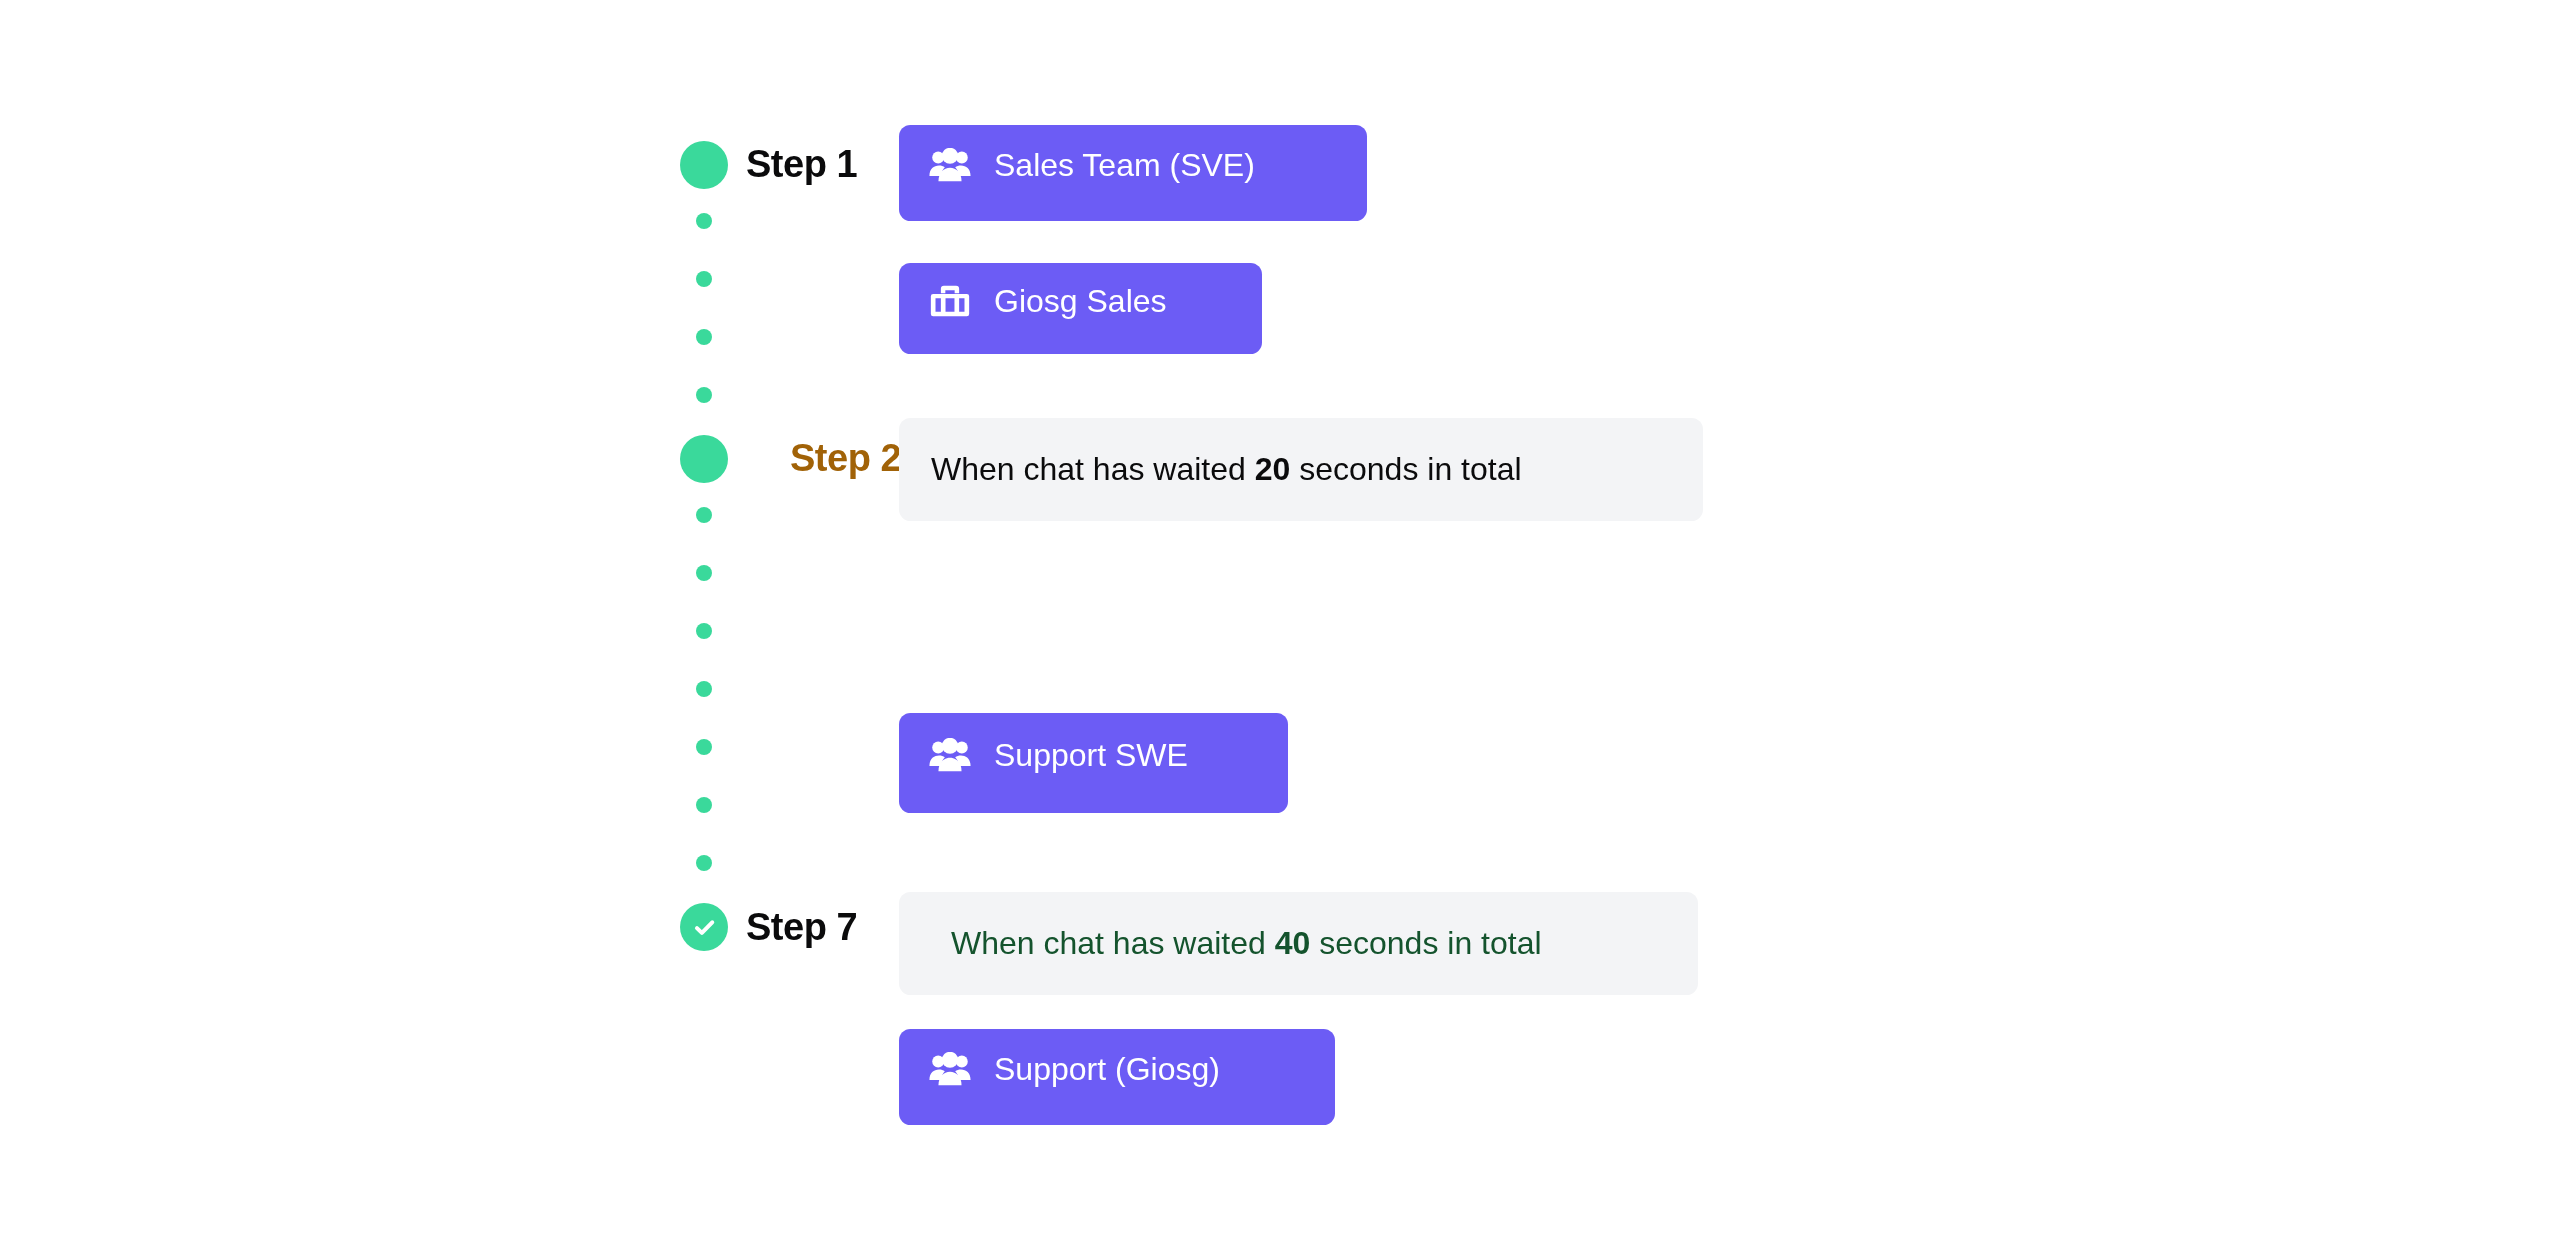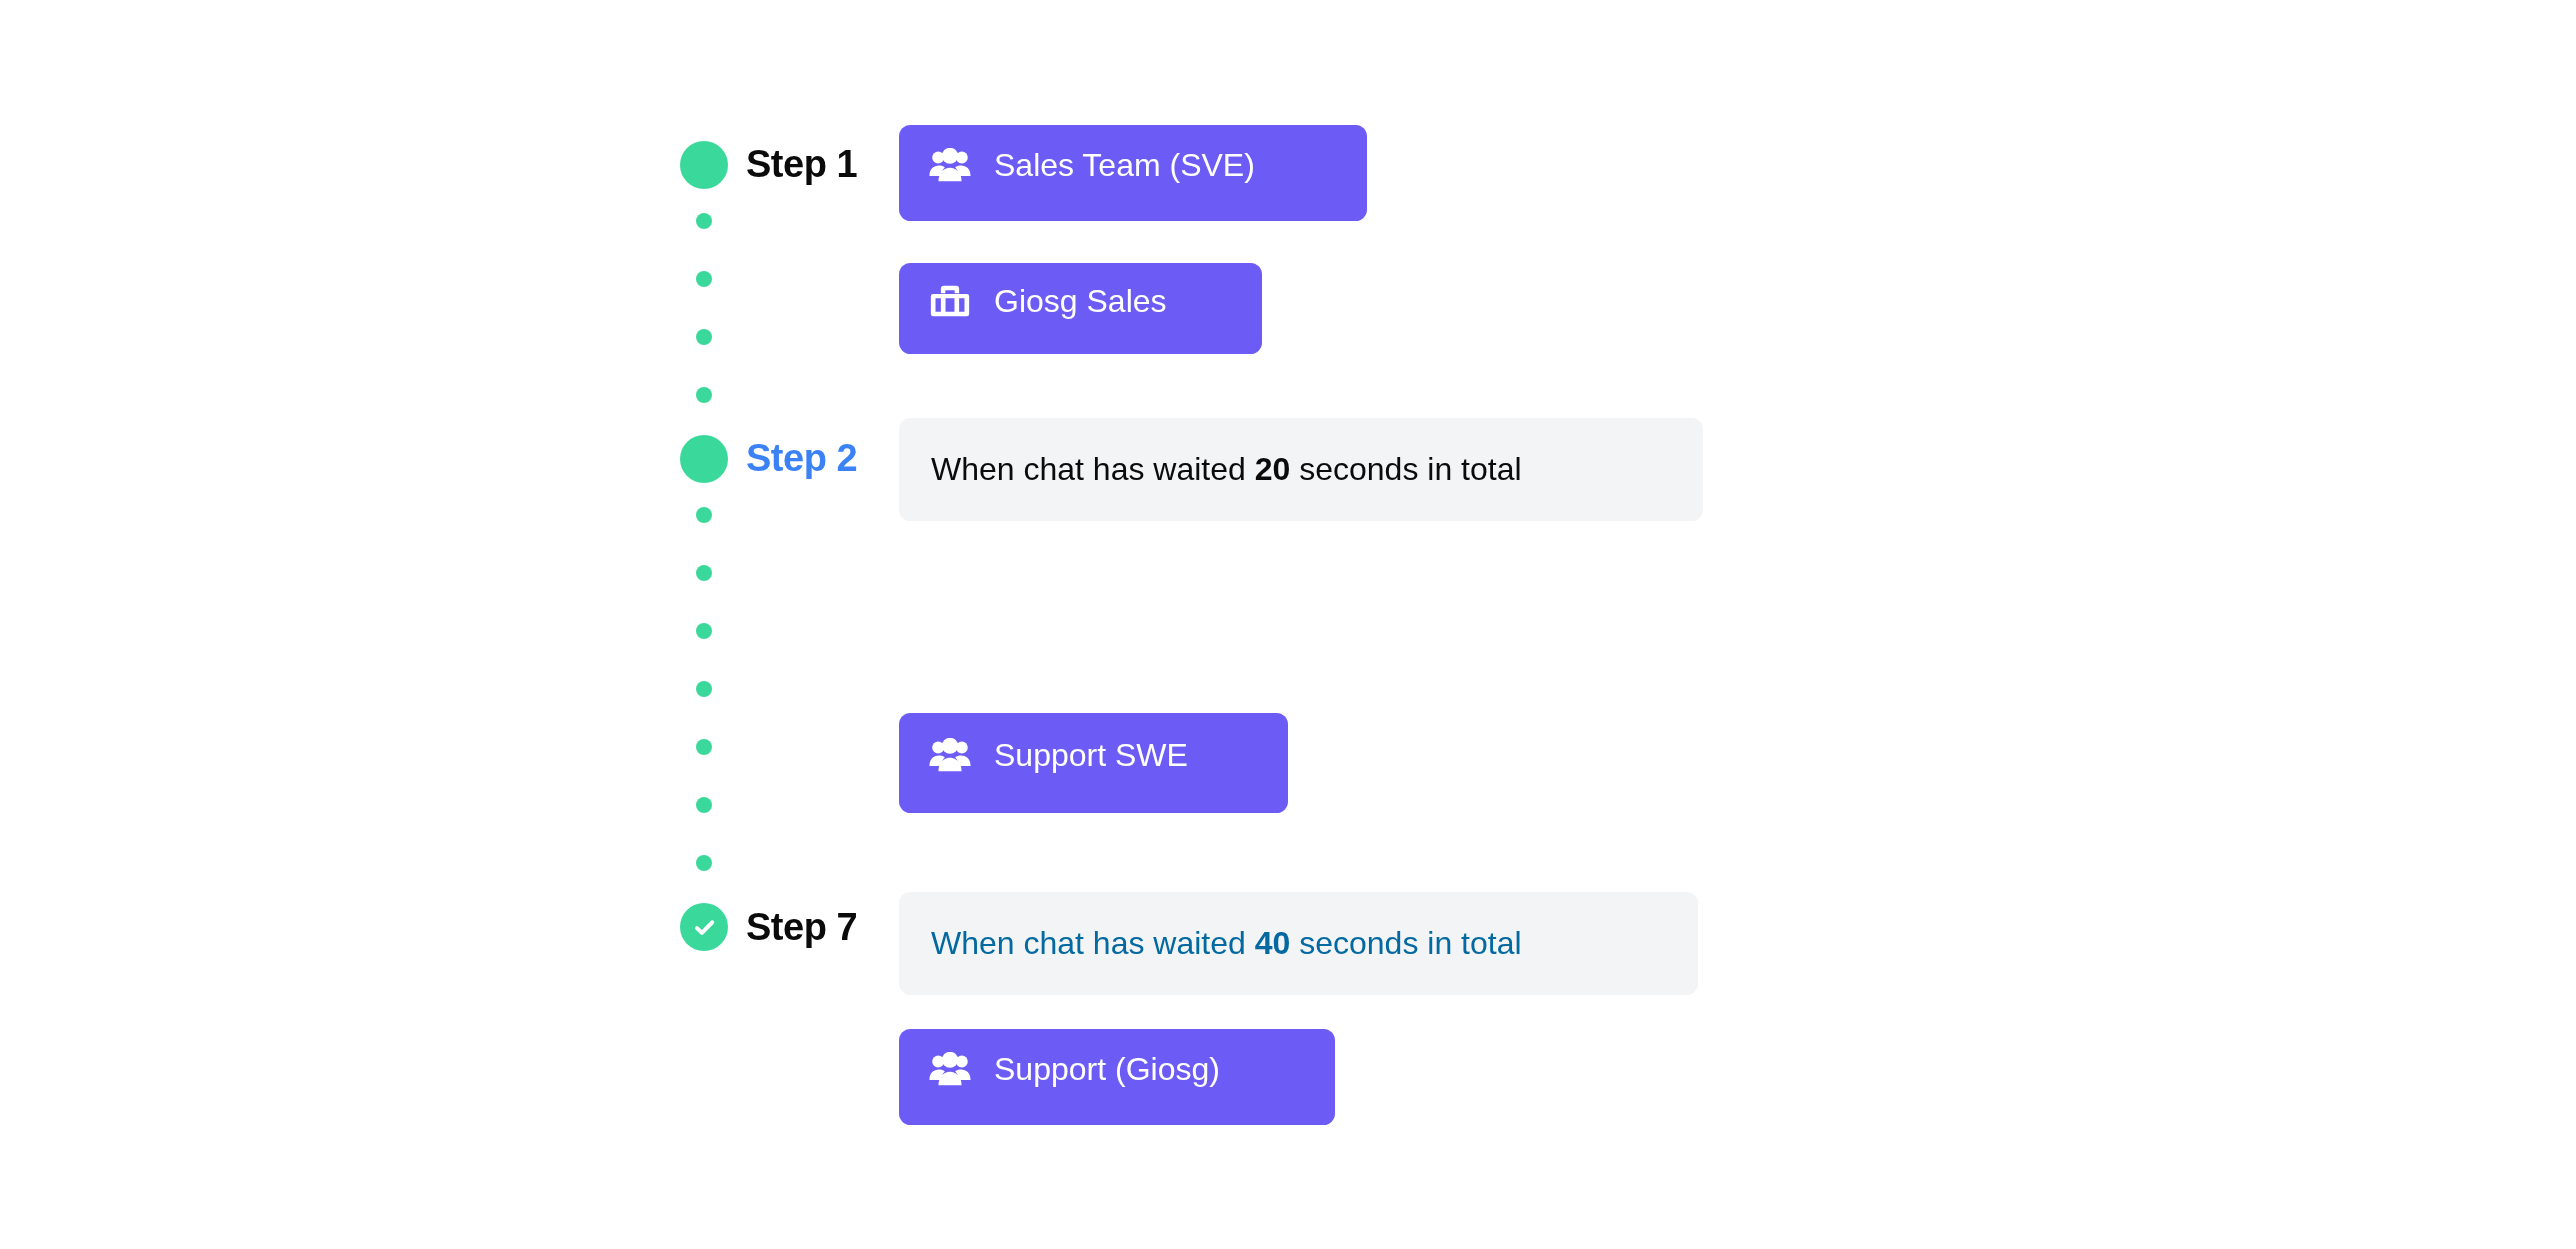--- a/index.html
+++ b/index.html
@@ -151,21 +151,21 @@
 
     <div class="step-marker" style="left: 680px; top: 903px; --accent: #3ad99b;">
       <svg viewBox="0 0 28 28" aria-hidden="true">
         <path d="M6.2 14.6 L11.3 19.6 L22.0 8.6" fill="none" stroke="#ffffff" stroke-width="4.2" stroke-linecap="round" stroke-linejoin="round"></path>
       </svg>
     </div>
   </div>
 
   <div class="step-label" style="left: 746px; top: 145px; color: rgb(11, 11, 12);">Step 1</div>
 
-  <div class="step-label" style="left: 746px; top: 439px; color: #3b82f6;">Step 2</div>
+  <div class="step-label" style="left: 790px; top: 439px; color: #a16207;">Step 2</div>
 
   <div class="step-label" style="left: 746px; top: 908px; color: rgb(11, 11, 12);">Step 7</div>
 
   <div class="chip" style="left: 899px; top: 125px; width: 468px; height: 96px; --chip: #6c5cf5;">
     <span class="chip-icon">
       <svg viewBox="0 0 48 38" aria-hidden="true">
         <circle cx="10.5" cy="10.5" r="6.8"></circle>
         <circle cx="37.5" cy="10.5" r="6.8"></circle>
         <circle cx="24" cy="8.5" r="9.2"></circle>
         <path d="M0.5 31.5 C0.5 23.5 5.5 19.6 11.5 19.6 C14.0 19.6 16.3 20.3 18.1 21.6 C15.6 24.1 14.2 27.6 14.0 31.5 Z"></path>
@@ -203,21 +203,21 @@
         <circle cx="24" cy="8.5" r="9.2"></circle>
         <path d="M0.5 31.5 C0.5 23.5 5.5 19.6 11.5 19.6 C14.0 19.6 16.3 20.3 18.1 21.6 C15.6 24.1 14.2 27.6 14.0 31.5 Z"></path>
         <path d="M47.5 31.5 C47.5 23.5 42.5 19.6 36.5 19.6 C34.0 19.6 31.7 20.3 29.9 21.6 C32.4 24.1 33.8 27.6 34.0 31.5 Z"></path>
         <path d="M10.8 37.5 C10.8 27.6 16.8 22.0 24 22.0 C31.2 22.0 37.2 27.6 37.2 37.5 Z"></path>
       </svg>
     </span>
     <span class="chip-label" style="color: rgb(255, 255, 255);">Support SWE</span>
   </div>
 
   <div class="condition" style="left: 899px; top: 892px; width: 799px; height: 103px; --cond: #f3f4f6;">
-    <span class="condition-text" style="color: #0369a1;"><span>When chat has waited </span><b>40</b><span> seconds in total</span></span>
+    <span class="condition-text" style="color: #14532d; margin-left: 20px;"><span>When chat has waited </span><b>40</b><span> seconds in total</span></span>
   </div>
 
   <div class="chip" style="left: 899px; top: 1029px; width: 436px; height: 96px; --chip: #6c5cf5;">
     <span class="chip-icon">
       <svg viewBox="0 0 48 38" aria-hidden="true">
         <circle cx="10.5" cy="10.5" r="6.8"></circle>
         <circle cx="37.5" cy="10.5" r="6.8"></circle>
         <circle cx="24" cy="8.5" r="9.2"></circle>
         <path d="M0.5 31.5 C0.5 23.5 5.5 19.6 11.5 19.6 C14.0 19.6 16.3 20.3 18.1 21.6 C15.6 24.1 14.2 27.6 14.0 31.5 Z"></path>
         <path d="M47.5 31.5 C47.5 23.5 42.5 19.6 36.5 19.6 C34.0 19.6 31.7 20.3 29.9 21.6 C32.4 24.1 33.8 27.6 34.0 31.5 Z"></path>

